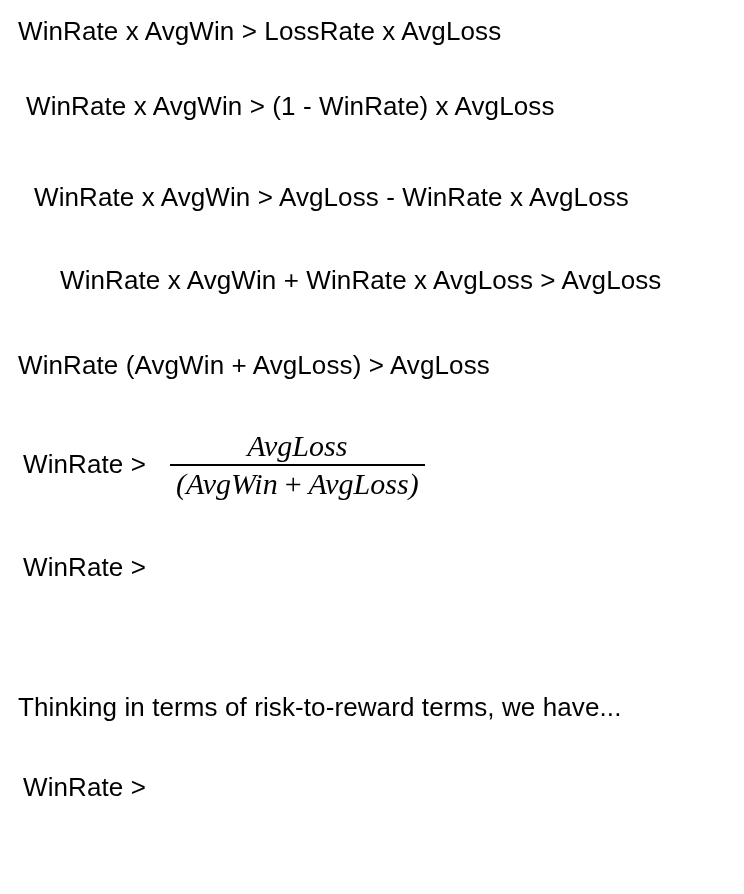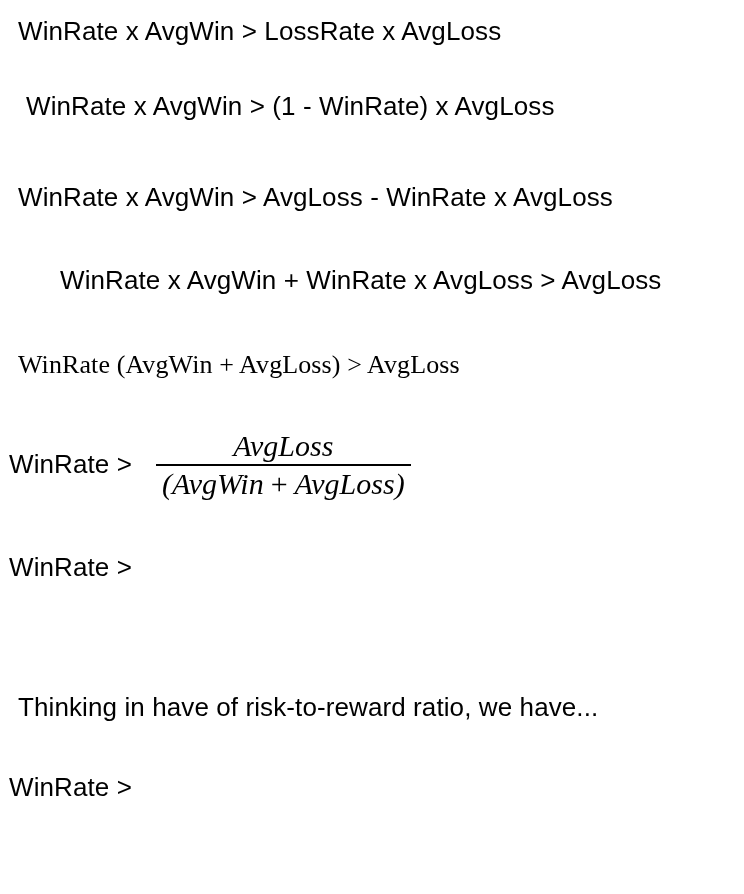--- a/index.html
+++ b/index.html
@@ -33,21 +33,21 @@
     font-size: 26px;
     line-height: 30px;
     letter-spacing: 0.1px;
     white-space: nowrap;
     color: #000;
   }
 
   
   .frac-row {
     position: absolute;
-    left: 9px;
+    left: 23px;
     display: flex;
     align-items: center;
     white-space: nowrap;
   }
   .frac-lhs {
     font-family: "Liberation Sans", sans-serif;
     font-size: 26px;
     line-height: 30px;
     letter-spacing: 0.1px;
     color: #000;
@@ -84,40 +84,40 @@
 </style>
 </head>
 <body>
 
 <div class="sheet">
 
   <div class="eq-line" style="top:16px;">WinRate x AvgWin &gt; LossRate x AvgLoss</div>
 
   <div class="eq-line" style="top:91px;margin-left:8px;">WinRate x AvgWin &gt; (1 - WinRate) x AvgLoss</div>
 
-  <div class="eq-line" style="top:182px;">WinRate x AvgWin &gt; AvgLoss - WinRate x AvgLoss</div>
+  <div class="eq-line" style="top:182px;margin-left:16px;">WinRate x AvgWin &gt; AvgLoss - WinRate x AvgLoss</div>
 
   <div class="eq-line" style="top:265px;margin-left:42px;">WinRate x AvgWin + WinRate x AvgLoss &gt; AvgLoss</div>
 
-  <div class="eq-line" style="top:350px;font-family:Liberation Serif, serif;">WinRate (AvgWin + AvgLoss) &gt; AvgLoss</div>
+  <div class="eq-line" style="top:350px;">WinRate (AvgWin + AvgLoss) &gt; AvgLoss</div>
 
   <div class="frac-row" style="top:430px;">
     <span class="frac-lhs">WinRate &gt;</span>
     <span class="frac">
       <span class="num">AvgLoss</span>
       <span class="bar"></span>
       <span class="den">
         <span>(</span><span>AvgWin</span><span class="op-pad upright">+</span><span>AvgLoss</span><span>)</span>
       </span>
     </span>
   </div>
 
   <div class="frac-row" style="top:552px;">
     <span class="frac-lhs">WinRate &gt;</span>
   </div>
 
-  <div class="eq-line" style="top:692px;">Thinking in have of risk-to-reward ratio, we have...</div>
+  <div class="eq-line" style="top:692px;">Thinking in terms of risk-to-reward terms, we have...</div>
 
   <div class="frac-row" style="top:772px;">
     <span class="frac-lhs">WinRate &gt;</span>
   </div>
 
 </div>
 
 </body></html>

